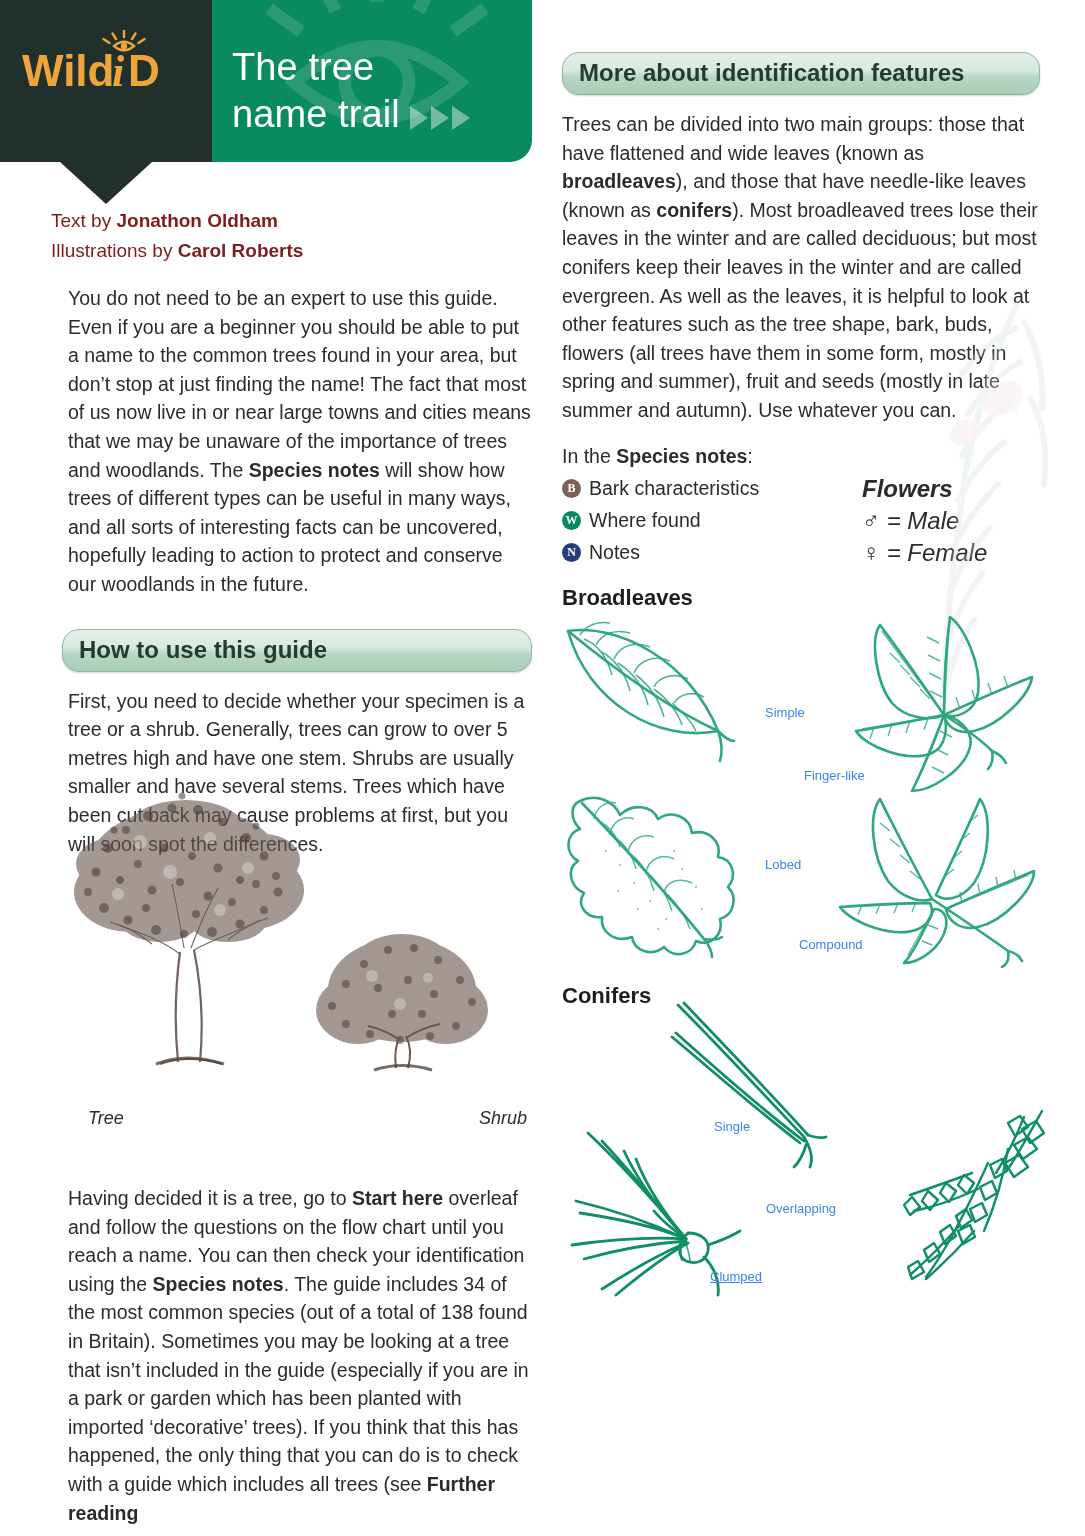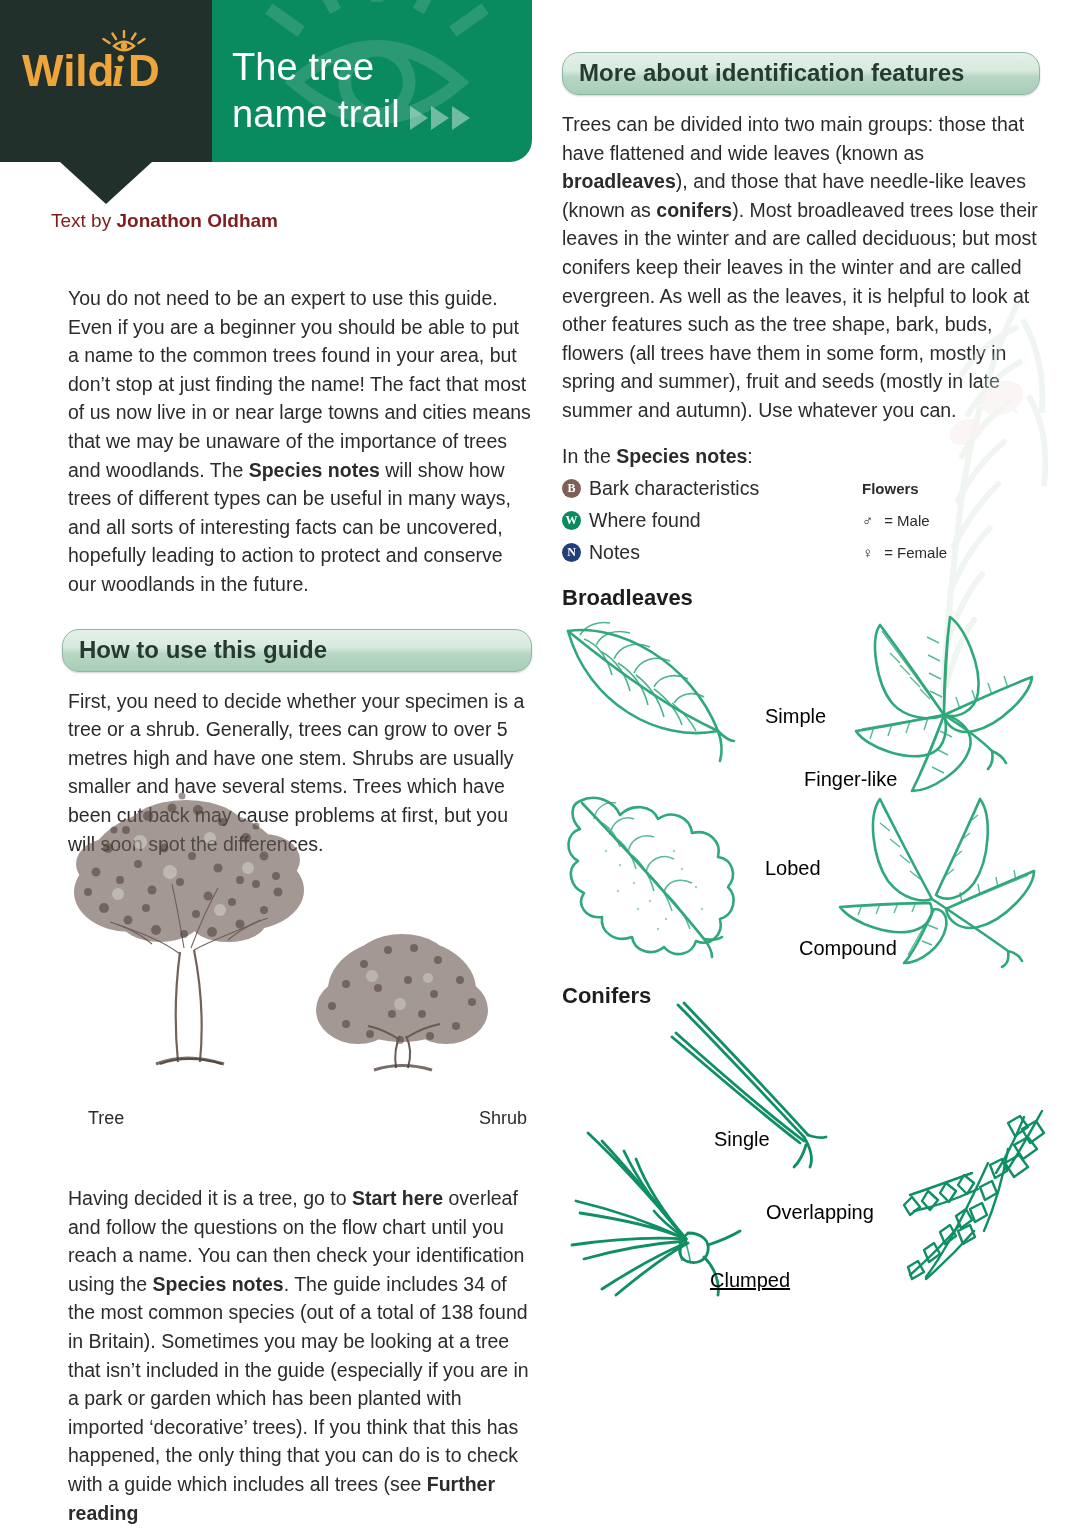--- a/index.html
+++ b/index.html
@@ -77,50 +77,50 @@
   p.body {
     margin:0 0 16px 0;
     font-size:19.5px;
     line-height:28.6px;
     color:#2b2b2b;
   }
   p.body b { font-weight:700; }
   .indent { padding-left:6px; }
 
   
-  .treefig { position:relative; width:470px; height:310px; margin:0 16px 14px 0; }
+  .treefig { position:relative; width:470px; height:310px; margin:0 16px 14px 0;font-style:italic; }
   .lbl { position:absolute; font-size:18px; color:#2b2b2b; }
 
   
   .legend { margin:0 0 16px 0; }
   .legend .intro { font-size:19.5px; line-height:30px; margin-bottom:2px; }
   .legend .intro b{font-weight:700;}
   .legend-grid { display:flex; }
   .legend-col-a { width:300px; }
   .legend-col-b { width:175px; }
   .lrow { display:flex; align-items:center; height:32px; font-size:19.5px; }
   .badge {
     width:19px; height:19px; border-radius:50%;
     color:#fff; font-size:12px; font-weight:700;
     display:flex; align-items:center; justify-content:center;
     margin-right:8px; flex:none;
     font-family:"Liberation Serif", serif;
   }
   .badge-b { background:#7d6157; }
   .badge-w { background:#0a8a5f; }
   .badge-n { background:#233f7a; }
-  .frow { height:32px; font-size:15px; display:flex; align-items:center; }
+  .frow { height:32px; font-size:24px; display:flex; align-items:center;font-style:italic; }
   .frow.hdr { font-weight:700; }
   .sym { display:inline-block; min-width:18px; }
 
   
   .grp-title { font-size:22px; font-weight:700; color:#1d1d1d; margin:14px 0 2px 0; }
   .leafwrap { position:relative; width:478px; height:348px; }
   .conwrap  { position:relative; width:478px; height:268px; }
-  .leaflbl { position:absolute; font-size:20px; color:#000000;text-align:right; }
+  .leaflbl { position:absolute; font-size:13px; color:#3b82f6;text-align:right; }
   svg.ill { position:absolute; overflow:visible; }
 </style>
 </head>
 <body>
 
 <div class="header">
 
   <div class="hdr-green">
     <svg class="eye-mark" viewBox="0 0 200 200">
       <g fill="none" stroke="#ffffff" stroke-width="11">
@@ -153,20 +153,21 @@
           <g fill="#ffffff" opacity=".42">
             <path d="M0 1 L18 13 L0 25 Z"></path>
             <path d="M21 1 L39 13 L21 25 Z"></path>
             <path d="M42 1 L60 13 L42 25 Z"></path>
           </g>
         </svg></span>
   </div>
 
   <div class="credits">
     <div><span>Text by </span><b>Jonathon Oldham</b></div>
+    <div><span>Illustrations by </span><b>Carol Roberts</b></div>
   </div>
 </div>
 
 <div class="col-left">
 
 
   <p class="body indent"><span>You do not need to be an expert to use this guide. Even if you are a beginner you should be able to put a name to the common trees found in your area, but don’t stop at just finding the name! The fact that most of us now live in or near large towns and cities means that we may be unaware of the importance of trees and woodlands. The </span><b>Species notes</b><span> will show how trees of different types can be useful in many ways, and all sorts of interesting facts can be uncovered, hopefully leading to action to protect and conserve our woodlands in the future.</span></p>
 
   <div class="pill" style="margin-top:30px;">How to use this guide</div>
 
@@ -445,21 +446,21 @@
 
     <svg class="ill" style="left:110px; top:-14px;" width="220" height="180" viewBox="0 0 220 180">
       <g fill="none" stroke="#0f8f62" stroke-width="2.8" stroke-linecap="round">
         <path d="M6 8 C46 48 96 102 132 140"></path>
         <path d="M12 6 C52 48 102 100 136 138"></path>
         <path d="M0 40 C36 70 86 114 128 146"></path>
         <path d="M4 36 C42 70 92 114 132 144"></path>
         <path d="M132 140 C138 150 142 160 138 170 M136 138 q12 4 18 2 M134 148 q-4 14 -12 22"></path>
       </g>
     </svg>
-    <div class="leaflbl" style="left:152px; top:117px;">Single</div>
+    <div class="leaflbl" style="left:152px; top:108px;">Single</div>
 
     <svg class="ill" style="left:-4px; top:118px;" width="210" height="170" viewBox="0 0 210 170">
       <g fill="none" stroke="#0f8f62" stroke-width="2.8" stroke-linecap="round">
         <path d="M128 110 C96 72 62 34 30 4 M128 110 C100 76 72 42 44 12"></path>
         <path d="M128 110 C102 82 80 52 66 22 M128 110 C106 84 88 56 78 30"></path>
         <path d="M128 110 C98 96 60 82 18 72 M128 110 C100 98 62 90 22 84"></path>
         <path d="M128 110 C96 108 56 110 14 116 M128 112 C100 114 62 120 26 130"></path>
         <path d="M128 114 C104 124 72 142 44 160 M130 114 C108 126 82 146 58 166"></path>
         <path d="M128 110 C114 100 104 92 96 82"></path>
 

